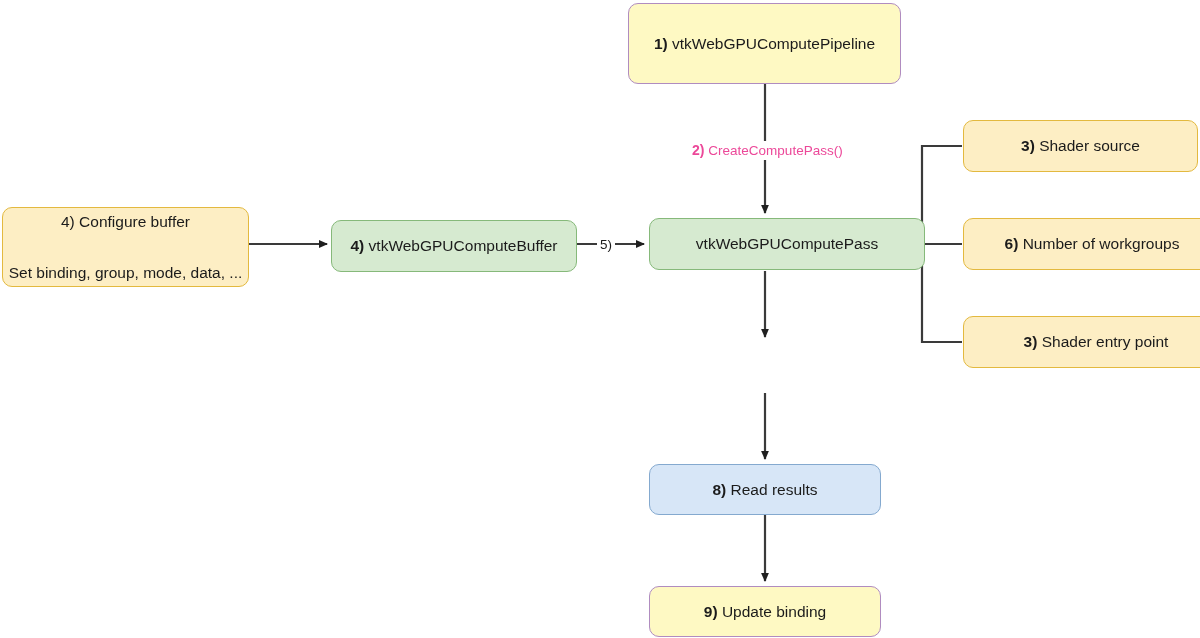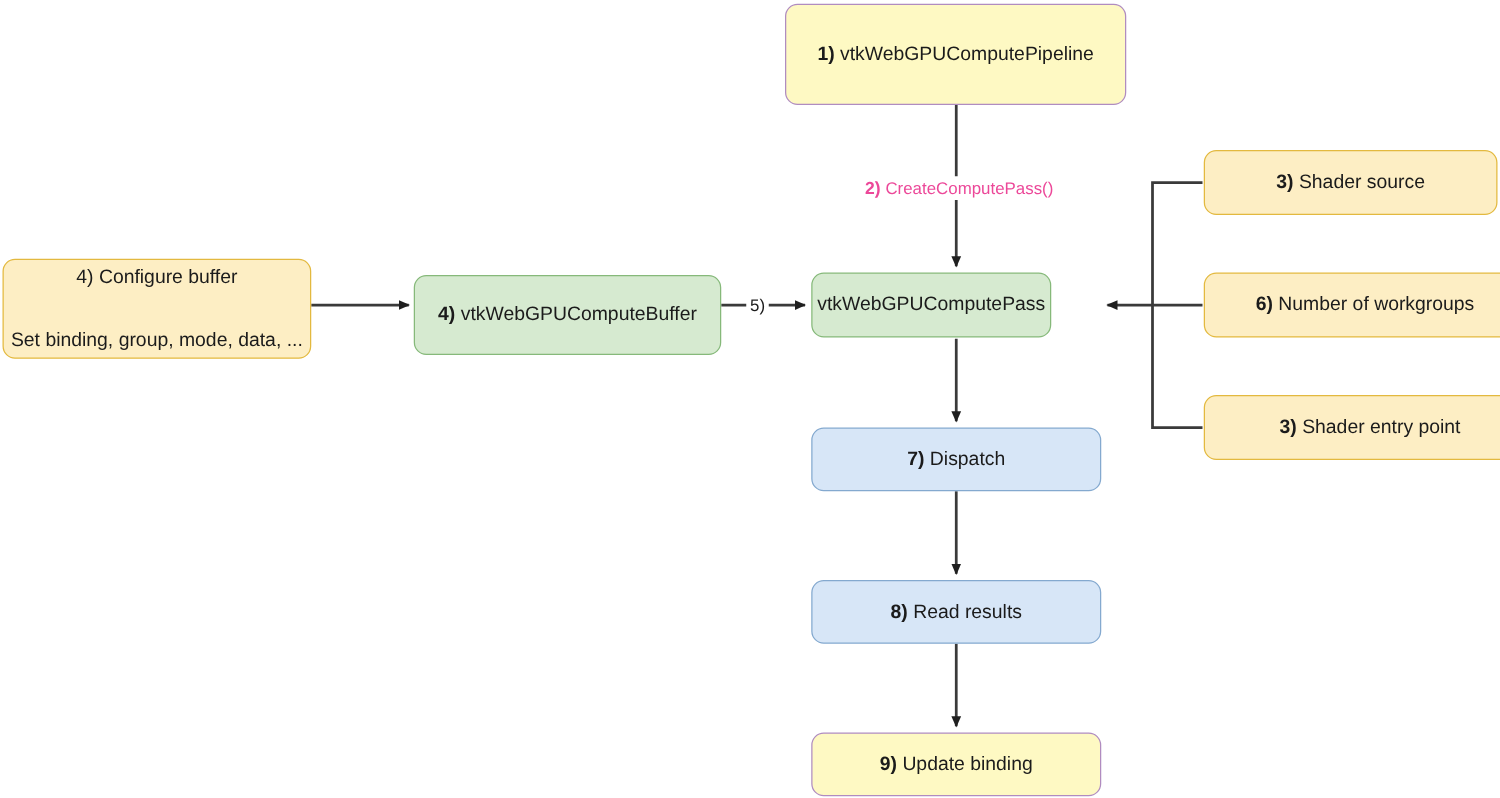--- a/index.html
+++ b/index.html
@@ -109,32 +109,32 @@
   </div>
 
   <div class="node yellow" style="left:2px; top:207px; width:247px; height:80px;gap:13px;">
     <div class="line1">
       <span class="lbl">4)</span>
       <span class="lbl">Configure buffer</span>
     </div>
     <div class="line2 lbl">Set binding, group, mode, data, ...</div>
   </div>
 
-  <div class="node green" style="left:331px; top:220px; width:246px; height:64px;">
+  <div class="node green" style="left:331px; top:220px; width:246px; height:52px;">
     <div>
       <span class="num">4)</span>
       <span class="lbl">vtkWebGPUComputeBuffer</span>
     </div>
   </div>
 
   <div class="edge-label-small" style="left:597px; top:237px;">
     <span class="lbl">5)</span>
   </div>
 
-  <div class="node green" style="left:649px; top:218px; width:192px; height:52px;">
+  <div class="node green" style="left:649px; top:218px; width:276px; height:52px;">
     <div>
       <span class="lbl">vtkWebGPUComputePass</span>
     </div>
   </div>
 
   <div class="node yellow" style="left:963px; top:120px; width:235px; height:52px;">
     <div>
       <span class="num">3)</span>
       <span class="lbl">Shader source</span>
     </div>
@@ -147,26 +147,20 @@
     </div>
   </div>
 
   <div class="node yellow" style="left:963px; top:316px; width:266px; height:52px;">
     <div>
       <span class="num">3)</span>
       <span class="lbl">Shader entry point</span>
     </div>
   </div>
 
-  <div class="node blue" style="left:649px; top:342px; width:232px; height:51px;">
-    <div>
-      <span class="num">7)</span>
-      <span class="lbl">Dispatch</span>
-    </div>
-  </div>
 
   <div class="node blue" style="left:649px; top:464px; width:232px; height:51px;">
     <div>
       <span class="num">8)</span>
       <span class="lbl">Read results</span>
     </div>
   </div>
 
   <div class="node purple" style="left:649px; top:586px; width:232px; height:51px;">
     <div>

